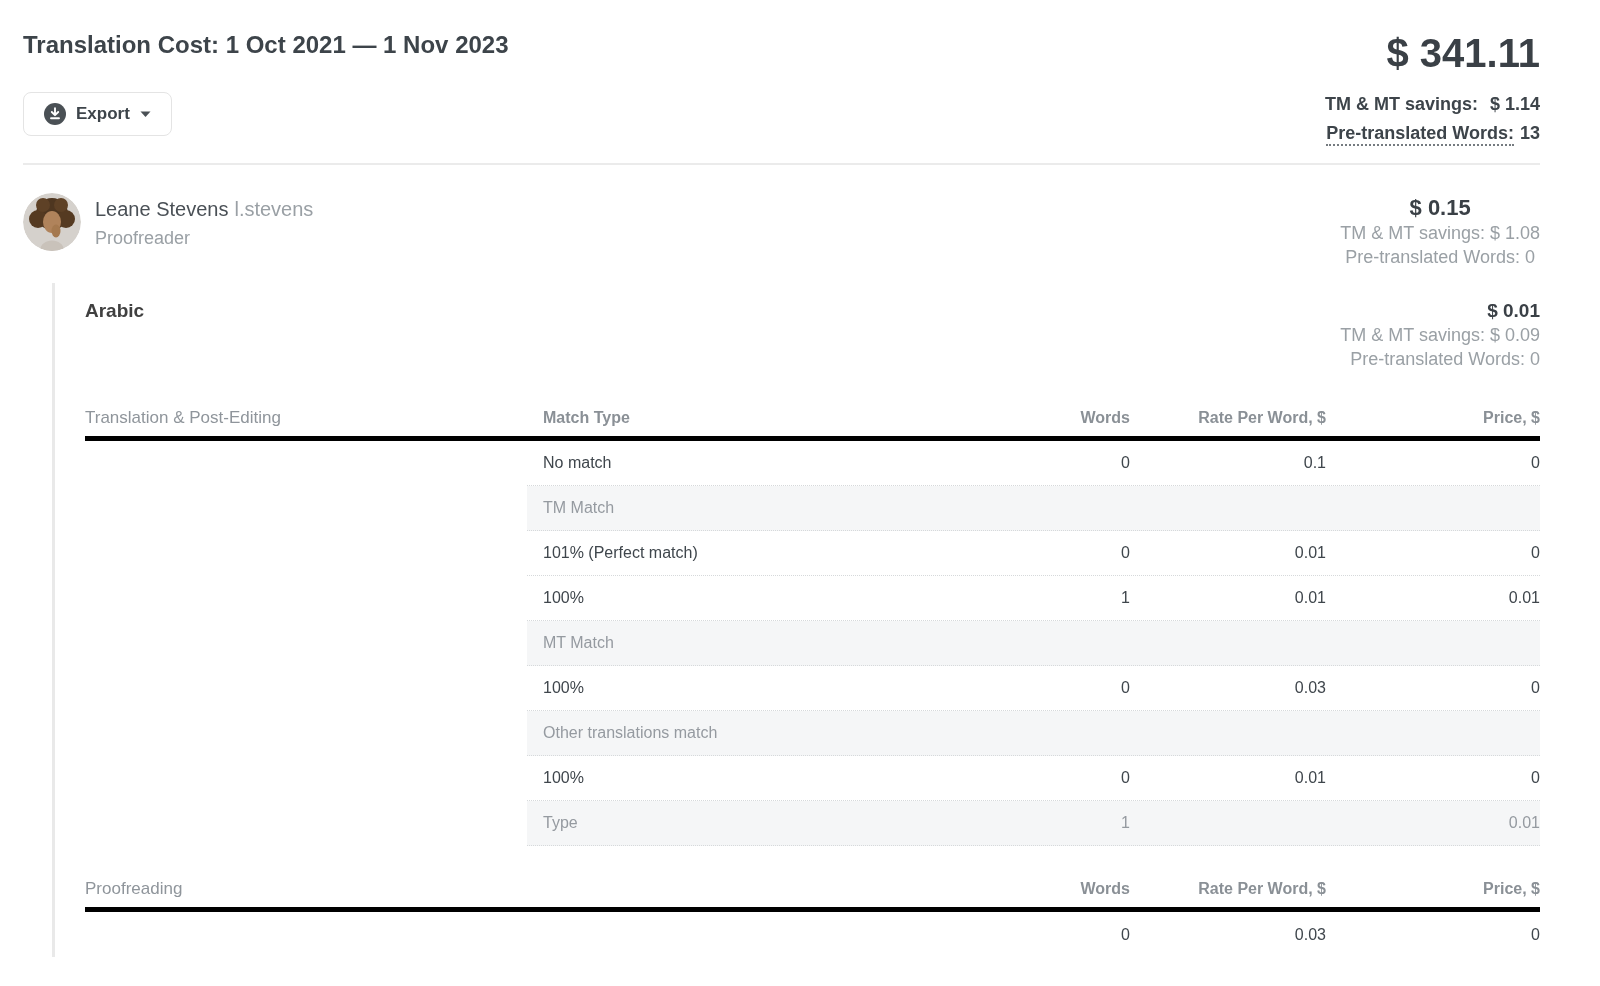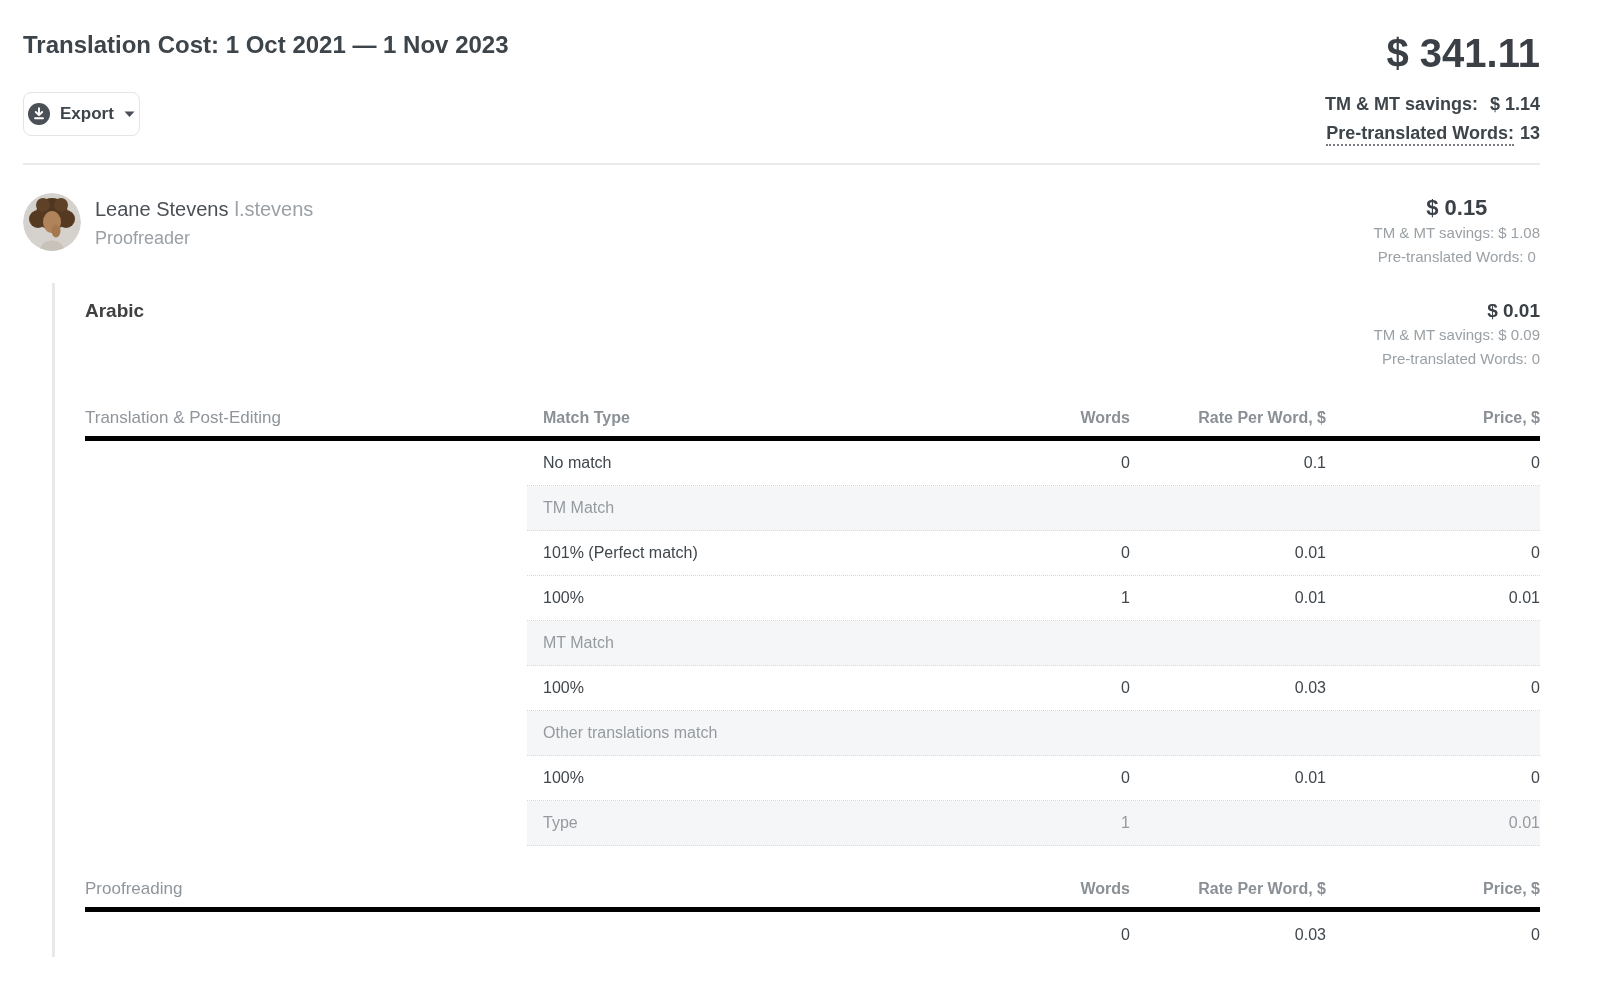--- a/index.html
+++ b/index.html
@@ -11,21 +11,21 @@
     -webkit-font-smoothing:antialiased;
   }
   .page { padding:30px 60px 0 23px; }
 
   
   .top { display:flex; justify-content:space-between; align-items:flex-start; }
   .page-title { font-size:24px; font-weight:700; color:#3d444a; line-height:30px; }
   .export-btn {
     margin-top:32px;
     display:inline-flex; align-items:center; gap:10px;
-    height:44px; padding:0 4px;
+    height:44px; padding:0 20px;
     background:#fff; border:1px solid #e4e4e4; border-radius:8px;
     font-family:inherit; font-size:17px; font-weight:600; color:#3d444a;
     cursor:pointer;
   }
   .export-btn svg { display:block; }
   .top-right { text-align:right; }
   .grand-total { font-size:40px; font-weight:700; line-height:46px; color:#3a4046; }
   .savings-line { margin-top:16px; font-size:18px; font-weight:600; color:#3d444a; line-height:24px; }
   .savings-line .val { margin-left:12px; }
   .pre-line { margin-top:5px; font-size:18px; font-weight:600; color:#3d444a; line-height:24px; }
@@ -38,21 +38,21 @@
   .user-row { display:flex; justify-content:space-between; margin-top:28px; }
   .user-left { display:flex; gap:14px; }
   .avatar { width:58px; height:58px; border-radius:50%; overflow:hidden; flex:0 0 auto; }
   .user-names { padding-top:3px; }
   .user-name-line { font-size:20px; line-height:26px; }
   .user-name { color:#4a5056; font-weight:500; }
   .user-username { color:#9aa0a5; margin-left:6px; }
   .user-role { font-size:18px; line-height:26px; color:#9aa0a5; margin-top:3px; }
   .user-stats { text-align:center; padding-top:2px; }
   .user-total { font-size:22px; font-weight:700; color:#3a4046; line-height:26px; }
-  .stat-small { font-size:15px; color:#9aa0a5; line-height:24px; }
+  .stat-small { font-size:18px; color:#9aa0a5; line-height:24px; }
   .user-stats .stat-small:first-of-type { margin-top:4px; }
 
   
   .language-block {
     margin-left:29px; margin-top:14px;
     border-left:3px solid #e9e9e9;
     padding:16px 0 0 30px;
   }
   .lang-header { display:flex; justify-content:space-between; }
   .lang-name { font-size:19px; font-weight:600; color:#404040; line-height:24px; }

